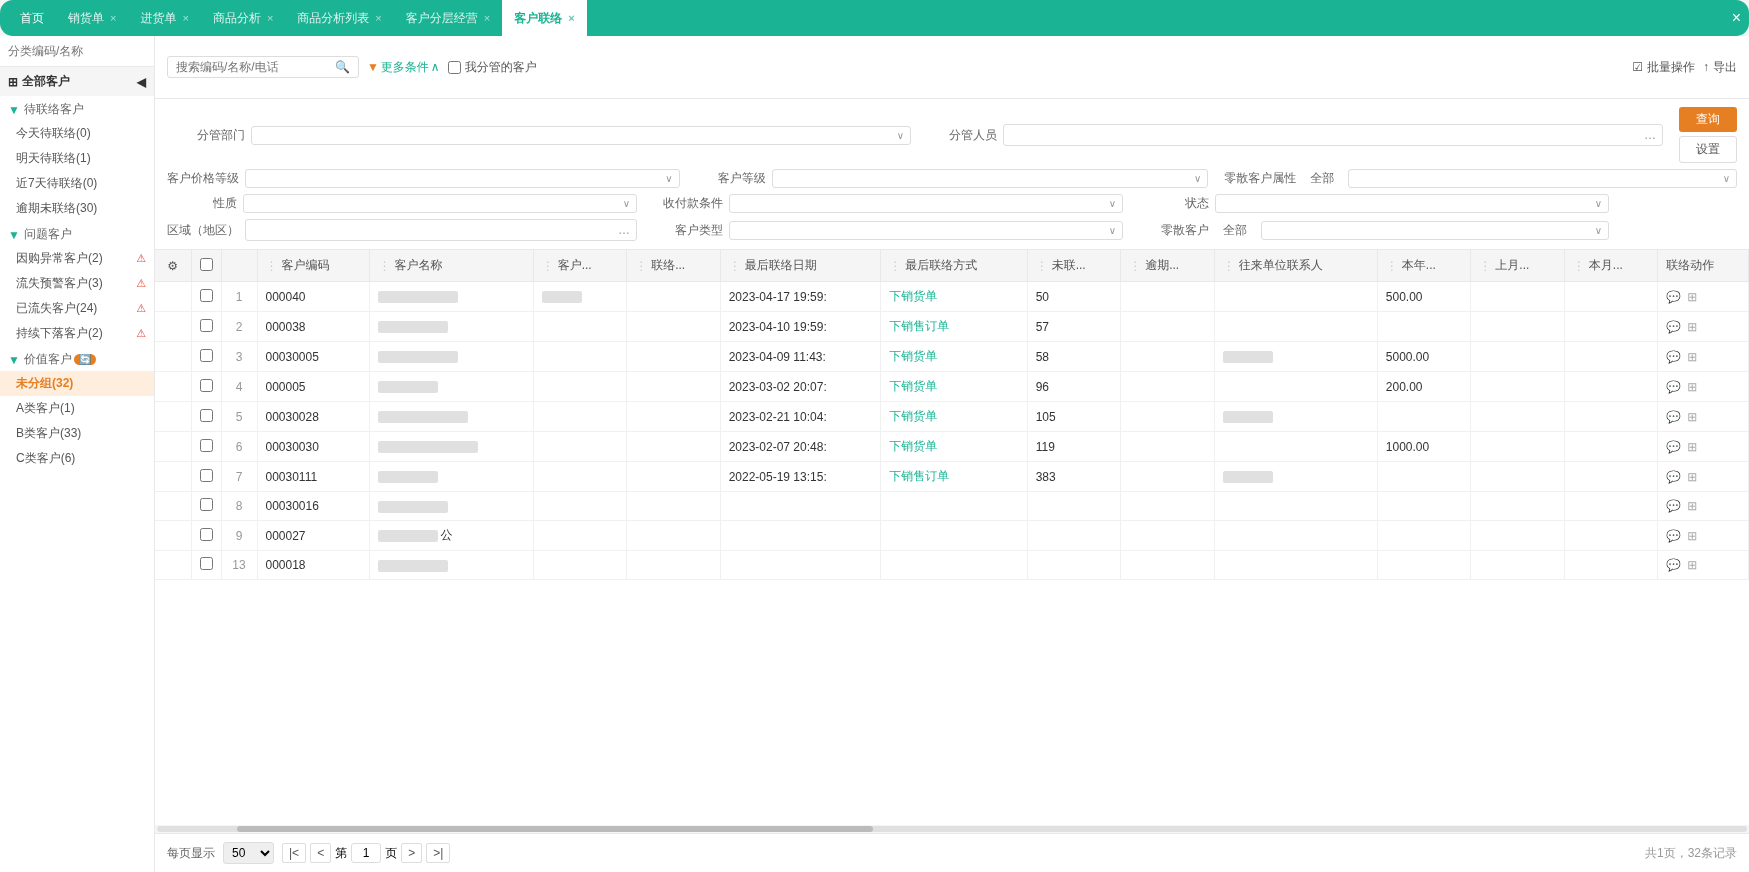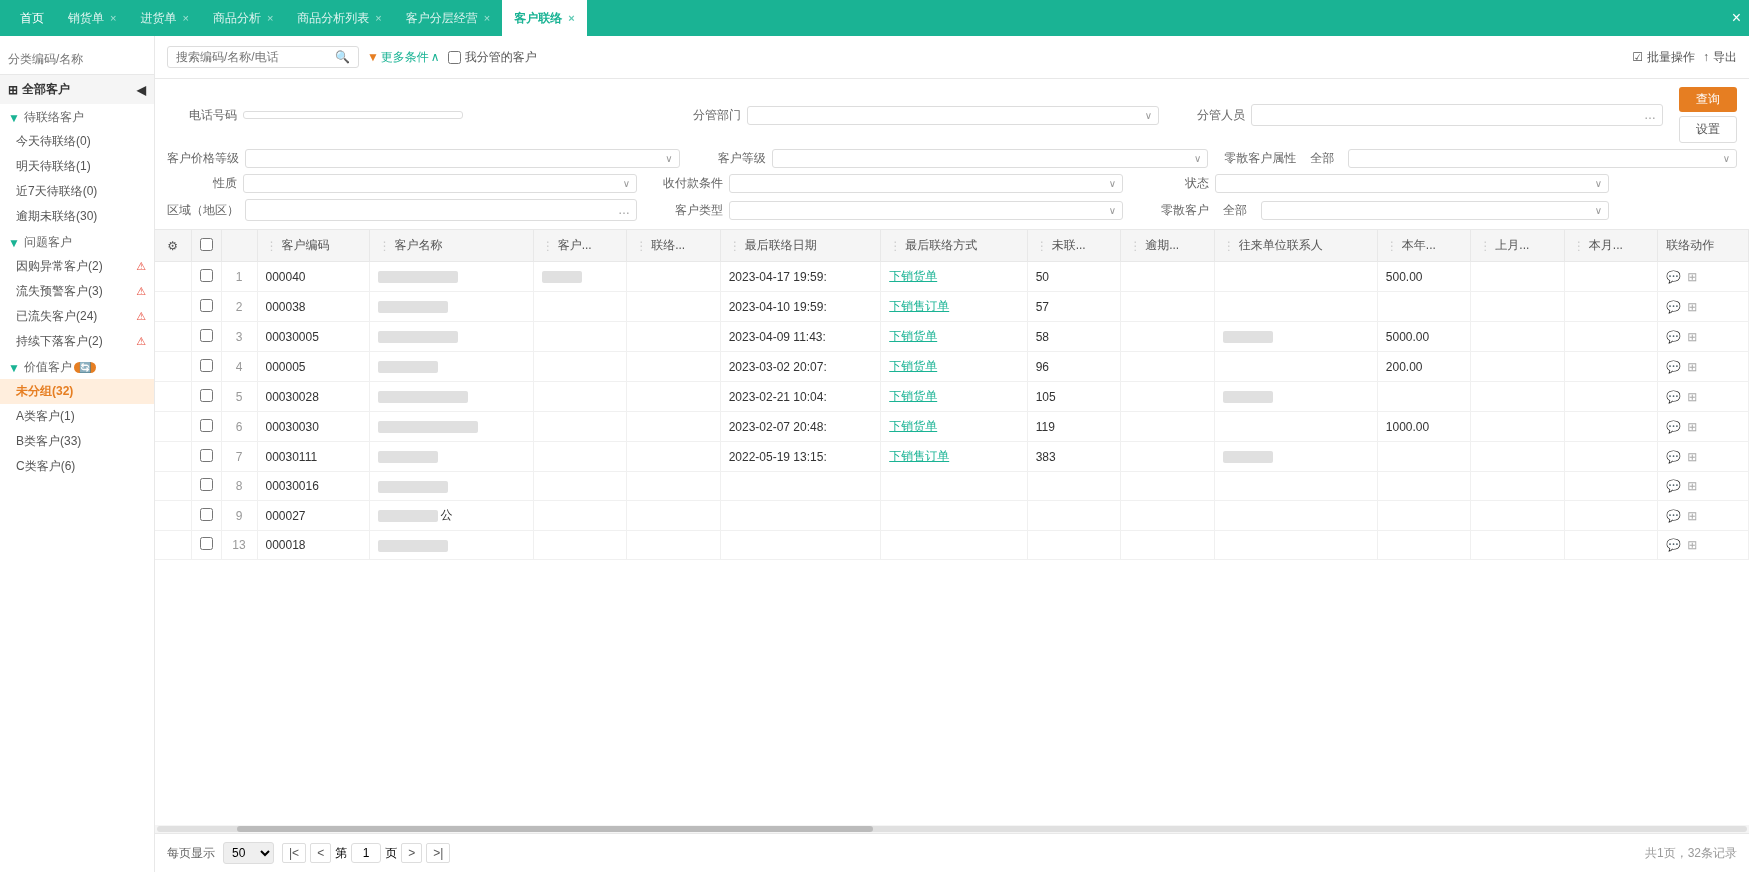--- a/index.html
+++ b/index.html
@@ -5,20 +5,21 @@
     * { box-sizing: border-box; margin: 0; padding: 0; font-family: 'Microsoft YaHei', Arial, sans-serif; font-size: 12px; }
     body { background: #f5f5f5; overflow: hidden; }
 
     
     .top-nav {
       background: #1ab394;
       display: flex;
       align-items: center;
       height: 36px;
       padding: 0 8px;
+      border-radius: 13px;
     }
     .nav-tab {
       display: inline-flex;
       align-items: center;
       padding: 0 12px;
       height: 100%;
       color: rgba(255,255,255,0.85);
       cursor: pointer;
       font-size: 13px;
       gap: 4px;
@@ -57,21 +58,20 @@
       flex-direction: column;
       overflow-y: auto;
       flex-shrink: 0;
     }
     .sidebar-search {
       display: flex;
       align-items: center;
       padding: 8px 8px;
       border-bottom: 1px solid #e8e8e8;
       gap: 4px;
-      margin-top: 8px;
     }
     .sidebar-search input {
       border: none;
       outline: none;
       font-size: 12px;
       color: #999;
       flex: 1;
     }
     .sidebar-group-header {
       display: flex;
@@ -121,21 +121,21 @@
     .content-area {
       flex: 1;
       display: flex;
       flex-direction: column;
       overflow: hidden;
     }
 
     
     .filter-bar {
       background: #fff;
-      padding: 10px 12px;
+      padding: 20px 12px;
       display: flex;
       align-items: center;
       gap: 8px;
       border-bottom: 1px solid #e8e8e8;
     }
     .filter-search-box {
       display: flex;
       align-items: center;
       border: 1px solid #ddd;
       border-radius: 3px;
@@ -276,21 +276,21 @@
       white-space: nowrap;
     }
     .row-num { color: #999; text-align: center; }
     .blurred {
       display: inline-block;
       background: #e0e0e0;
       border-radius: 2px;
       height: 12px;
       vertical-align: middle;
     }
-    .link-text { color: #1ab394; cursor: pointer; text-decoration: underline; }
+    .link-text { color: #1ab394; cursor: pointer; }
     .action-icons { display: flex; align-items: center; gap: 6px; color: #aaa; cursor: pointer; }
     .col-resize { cursor: col-resize; color: #ccc; margin-right: 2px; }
 
     
     .pagination {
       display: flex;
       align-items: center;
       padding: 8px 12px;
       background: #fff;
       border-top: 1px solid #e8e8e8;
@@ -481,24 +481,20 @@
         <div class="btn-action">
           <span>↑</span>
           <span>导出</span>
         </div>
       </div>
     </div>
 
     <div class="adv-filter">
 
       <div class="adv-filter-row">
-        <div class="filter-field">
-          <span class="filter-field-label">电话号码</span>
-          <div class="filter-field-input" style="max-width:220px;"></div>
-        </div>
         <div class="filter-sep"></div>
         <div class="filter-field">
           <span class="filter-field-label">分管部门</span>
           <div class="filter-field-input" style="flex:1;">
             <span></span>
               <span class="select-arrow">∨</span>
           </div>
         </div>
         <div class="filter-sep"></div>
         <div class="filter-field">

